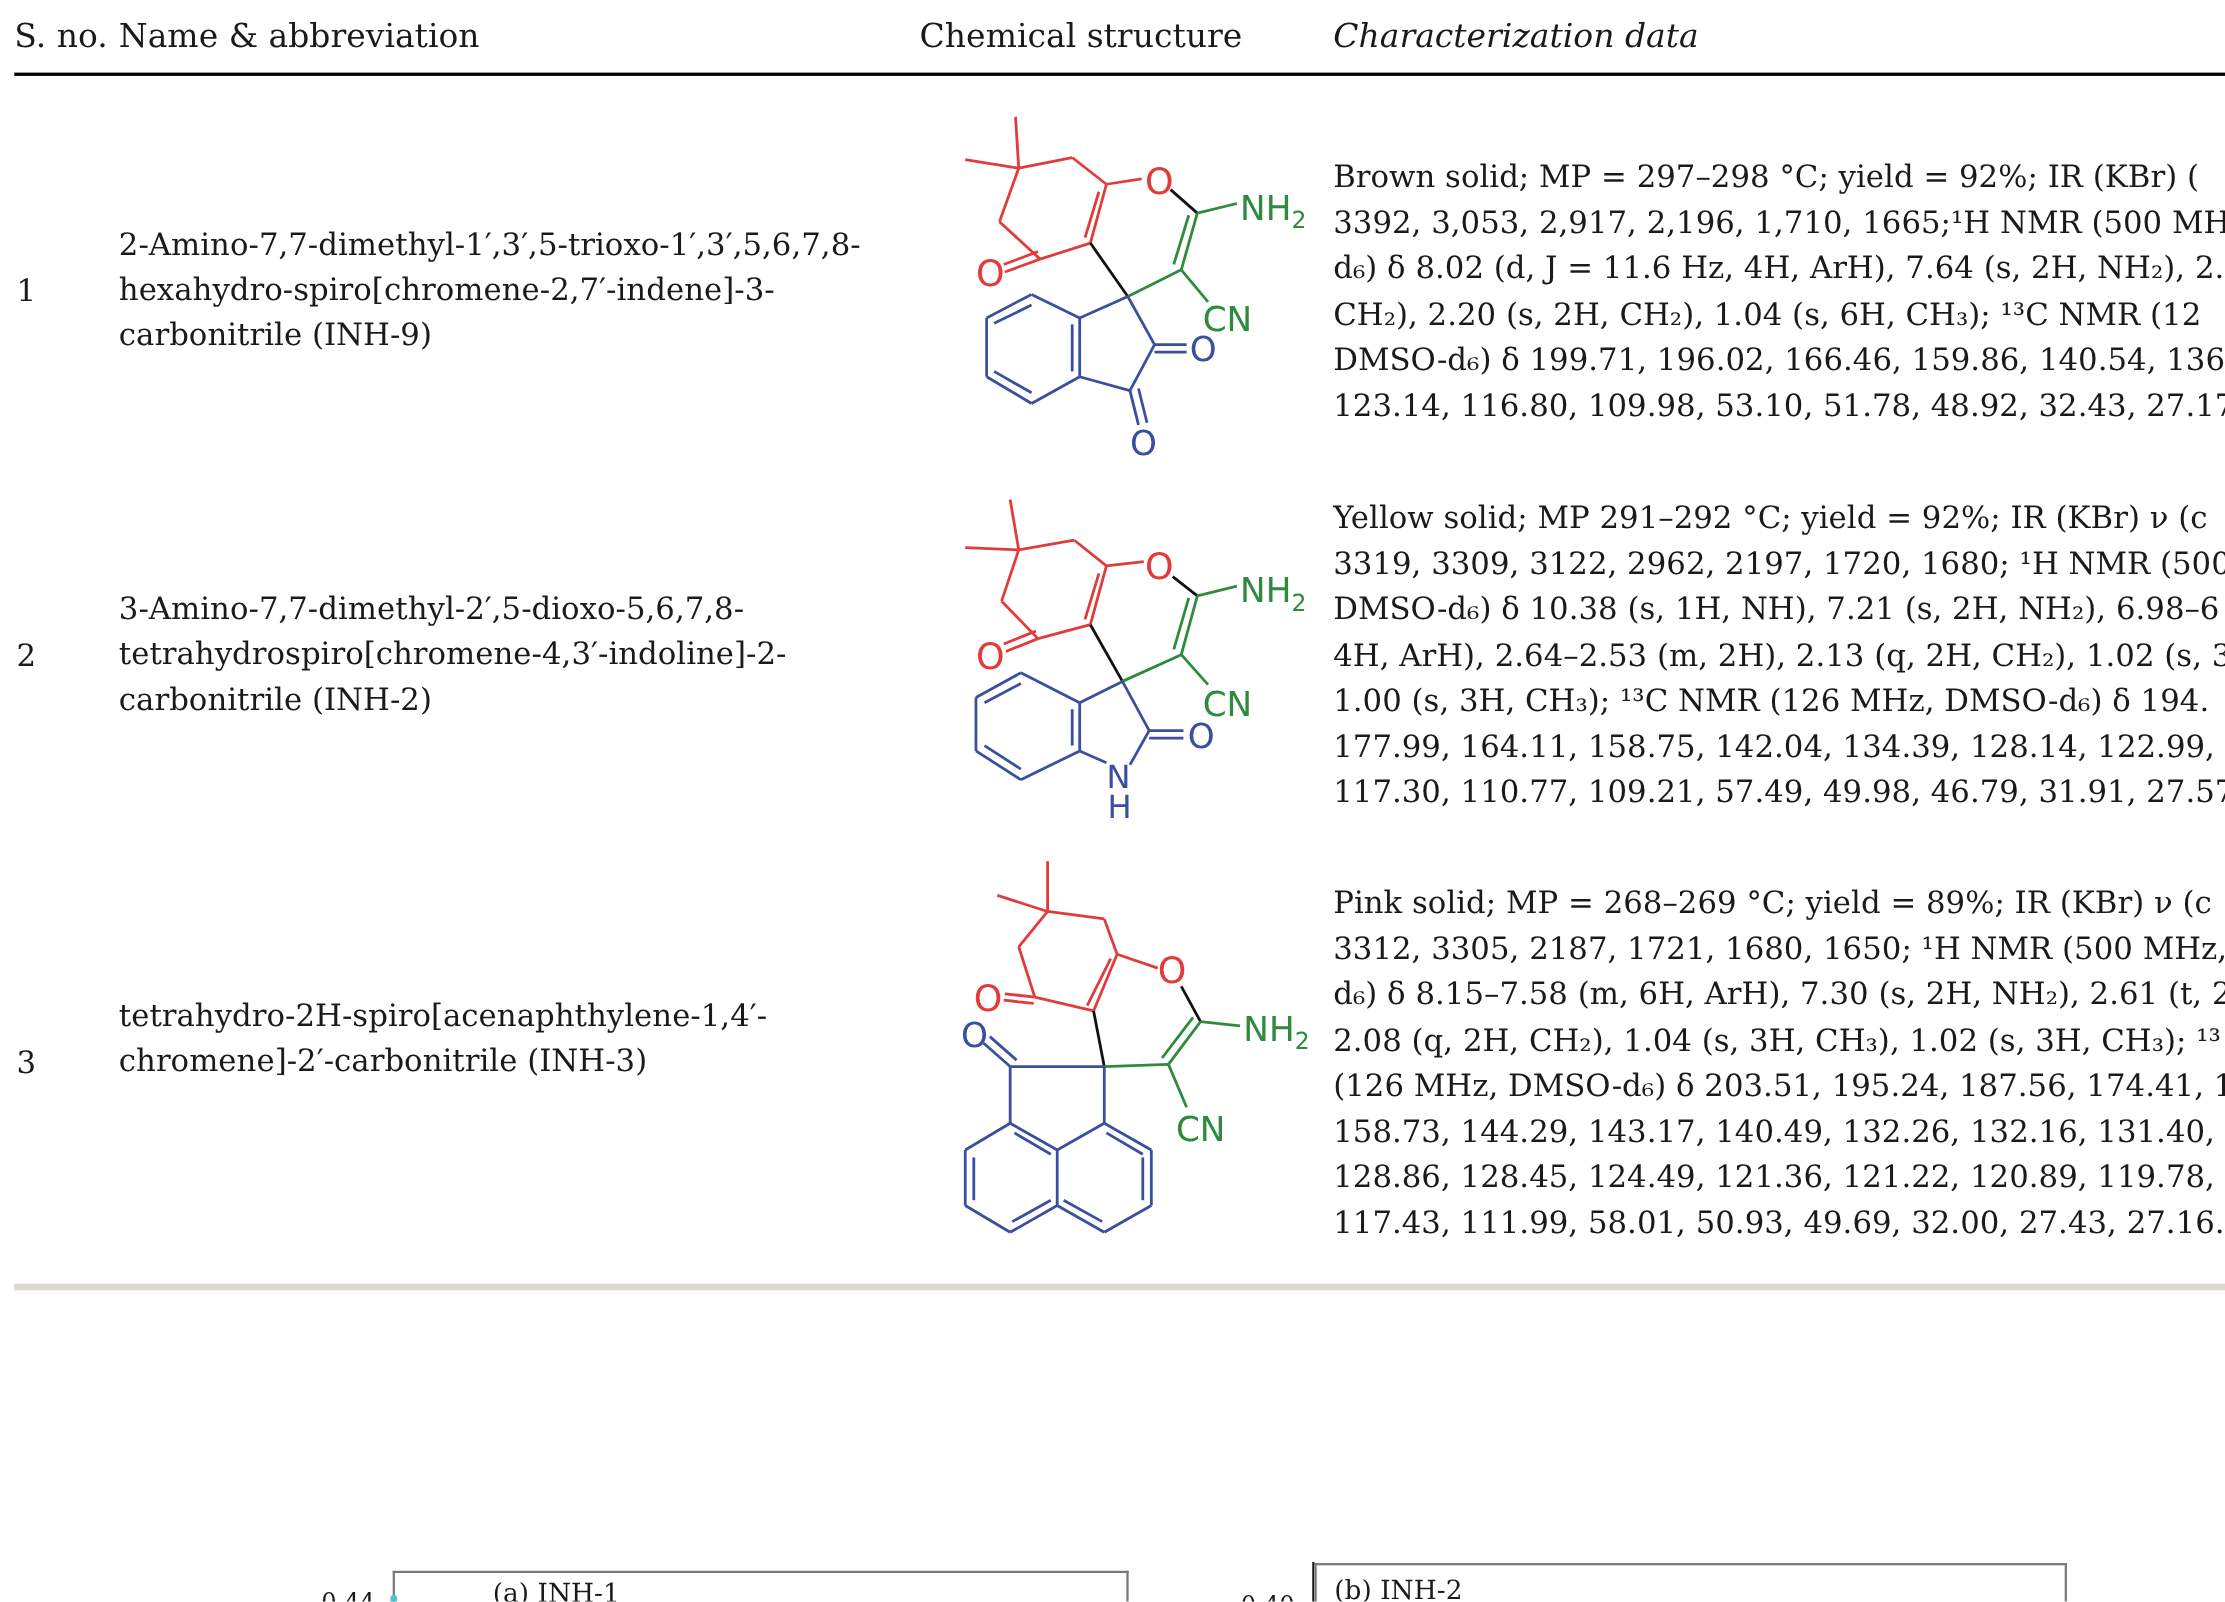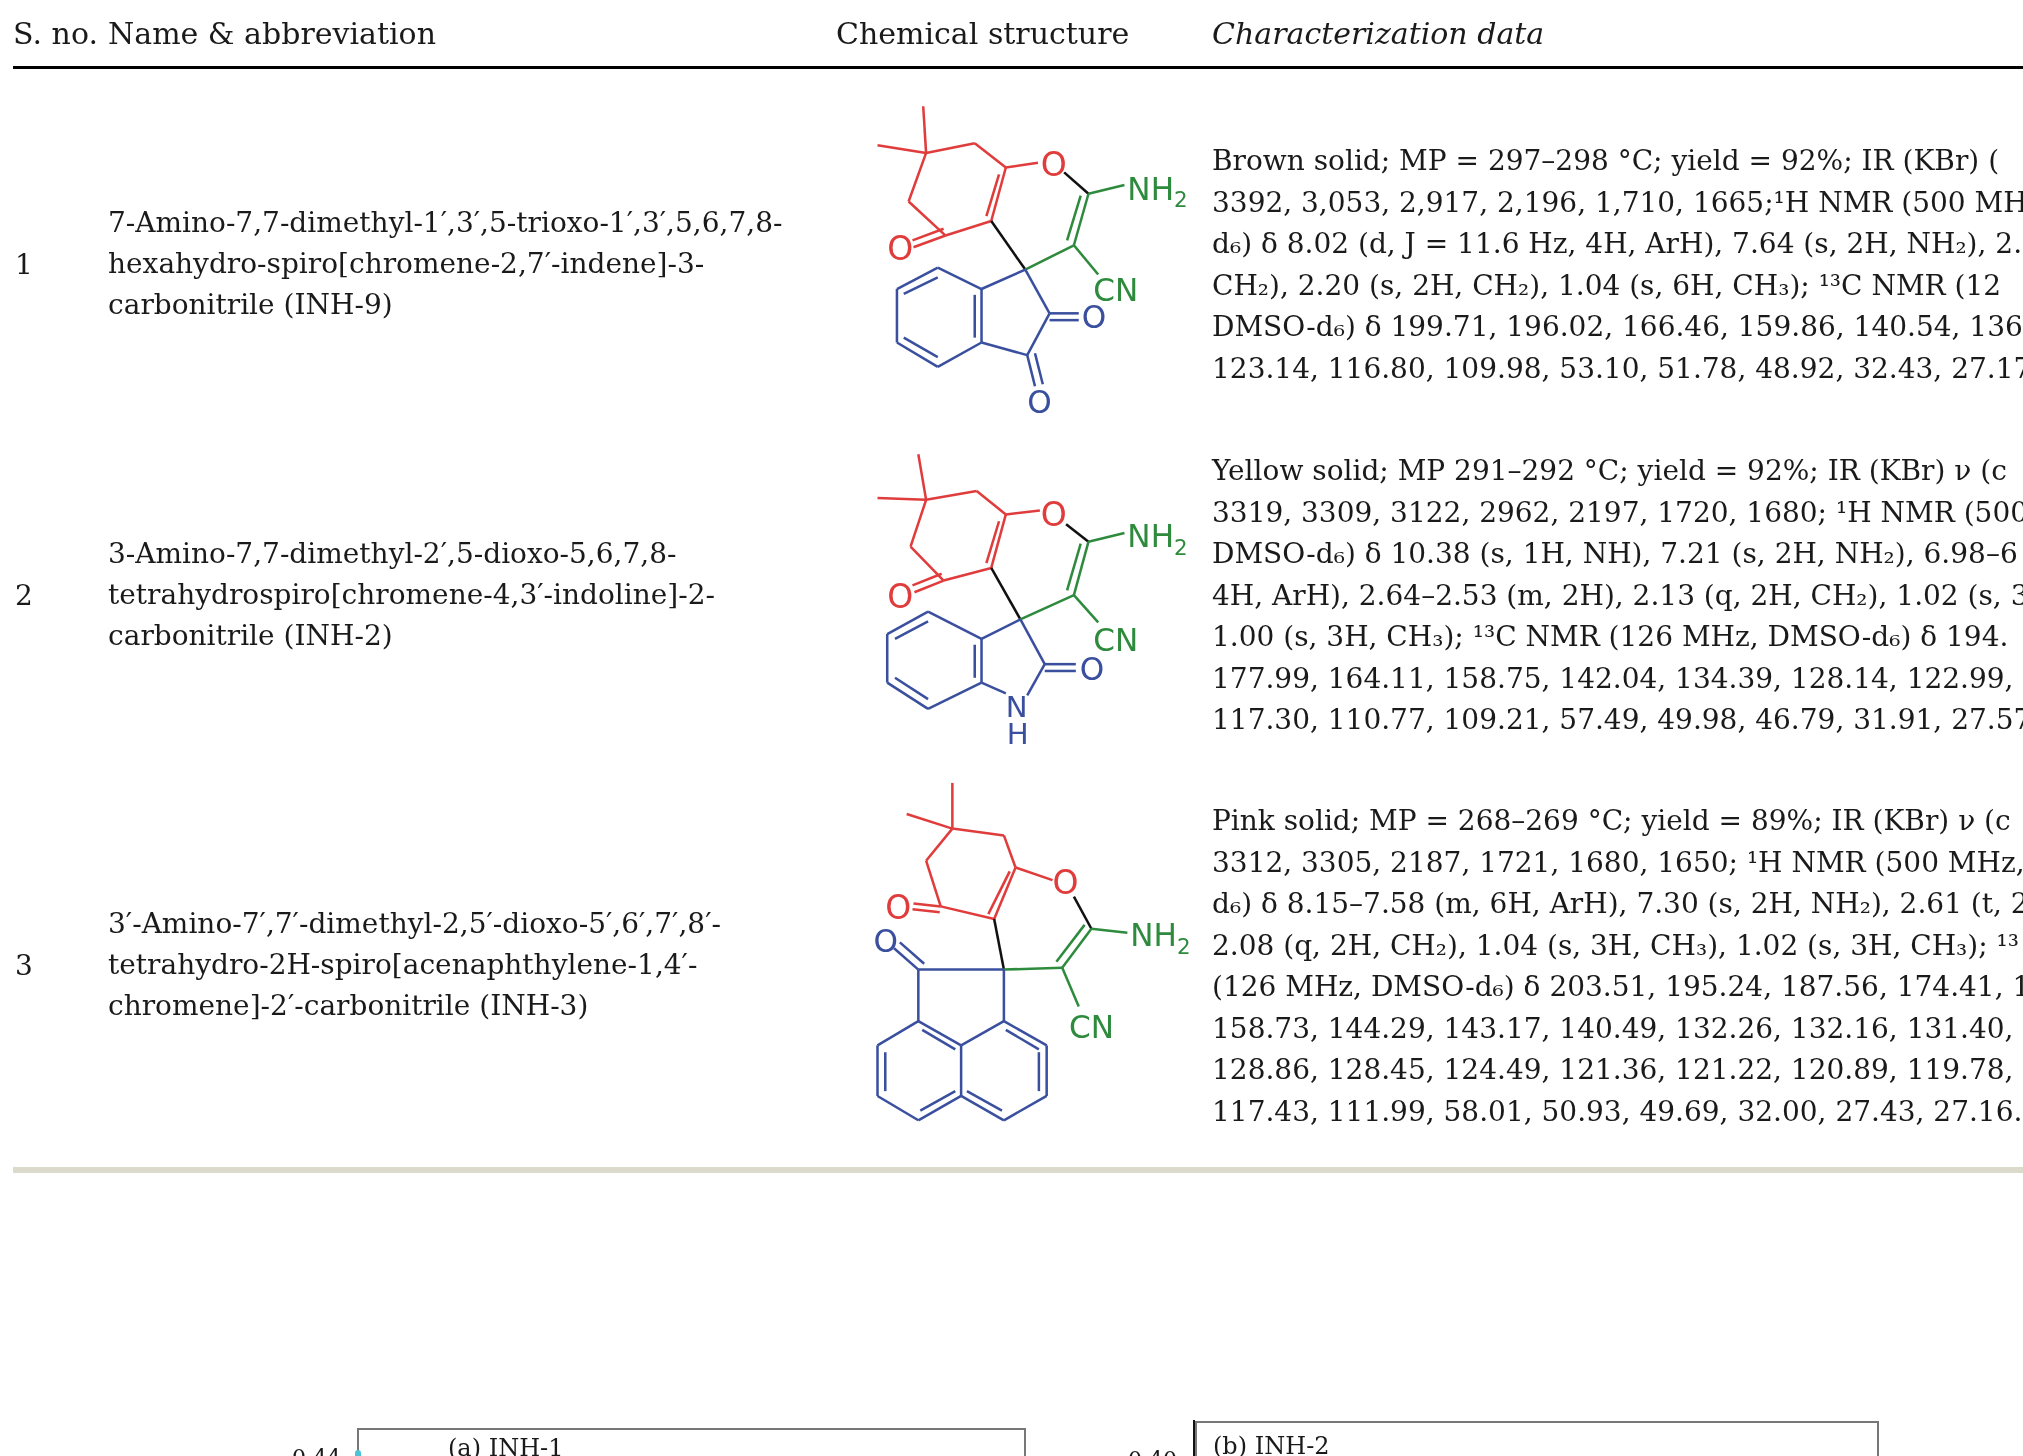--- a/index.html
+++ b/index.html
@@ -24,21 +24,21 @@
 <body>
 
 <div class="hdr" style="left:13px;text-align:right;">S. no.</div>
 <div class="hdr" style="left:108px;">Name &amp; abbreviation</div>
 <div class="hdr" style="left:836px;">Chemical structure</div>
 <div class="hdr" style="left:1212px;font-style:italic;">Characterization data</div>
 <div class="hdr-rule"></div>
 
 <div class="sno" style="top:245px;">1</div>
 <div class="name" style="top:202px;">
-  <div>7-Amino-7,7-dimethyl-1′,3′,5-trioxo-1′,3′,5,6,7,8-</div>
+  <div>2-Amino-7,7-dimethyl-1′,3′,5-trioxo-1′,3′,5,6,7,8-</div>
   <div>hexahydro-spiro[chromene-2,7′-indene]-3-</div>
   <div>carbonitrile (INH-9)</div>
 </div>
 <svg class="struct" style="left:860px; top:90px;" width="350" height="330" viewBox="0 0 360 330" fill="none" stroke-width="2.6">
 
   <g stroke="#e03c3c">
     <line x1="65" y1="12" x2="68" y2="60"></line>
     <line x1="18" y1="52" x2="68" y2="60"></line>
     <line x1="68" y1="60" x2="118" y2="50"></line>
     <line x1="118" y1="50" x2="150" y2="75"></line>
@@ -157,21 +157,20 @@
   <div>3319, 3309, 3122, 2962, 2197, 1720, 1680; ¹H NMR (500</div>
   <div>DMSO-d₆) δ 10.38 (s, 1H, NH), 7.21 (s, 2H, NH₂), 6.98–6</div>
   <div>4H, ArH), 2.64–2.53 (m, 2H), 2.13 (q, 2H, CH₂), 1.02 (s, 3H</div>
   <div>1.00 (s, 3H, CH₃); ¹³C NMR (126 MHz, DMSO-d₆) δ 194.</div>
   <div>177.99, 164.11, 158.75, 142.04, 134.39, 128.14, 122.99, 1</div>
   <div>117.30, 110.77, 109.21, 57.49, 49.98, 46.79, 31.91, 27.57</div>
 </div>
 
 <div class="sno" style="top:946px;">3</div>
 <div class="name" style="top:903px;">
-  <div>3′-Amino-7′,7′-dimethyl-2,5′-dioxo-5′,6′,7′,8′-</div>
   <div>tetrahydro-2H-spiro[acenaphthylene-1,4′-</div>
   <div>chromene]-2′-carbonitrile (INH-3)</div>
 </div>
 <svg class="struct" style="left:860px; top:770px;" width="350" height="370" viewBox="0 0 360 370" fill="none" stroke-width="2.6">
   <g stroke="#e03c3c">
     <line x1="95" y1="8" x2="95" y2="55"></line>
     <line x1="48" y1="40" x2="95" y2="55"></line>
     <line x1="95" y1="55" x2="148" y2="62"></line>
     <line x1="148" y1="62" x2="160" y2="95"></line>
     <line x1="95" y1="55" x2="68" y2="88"></line>

